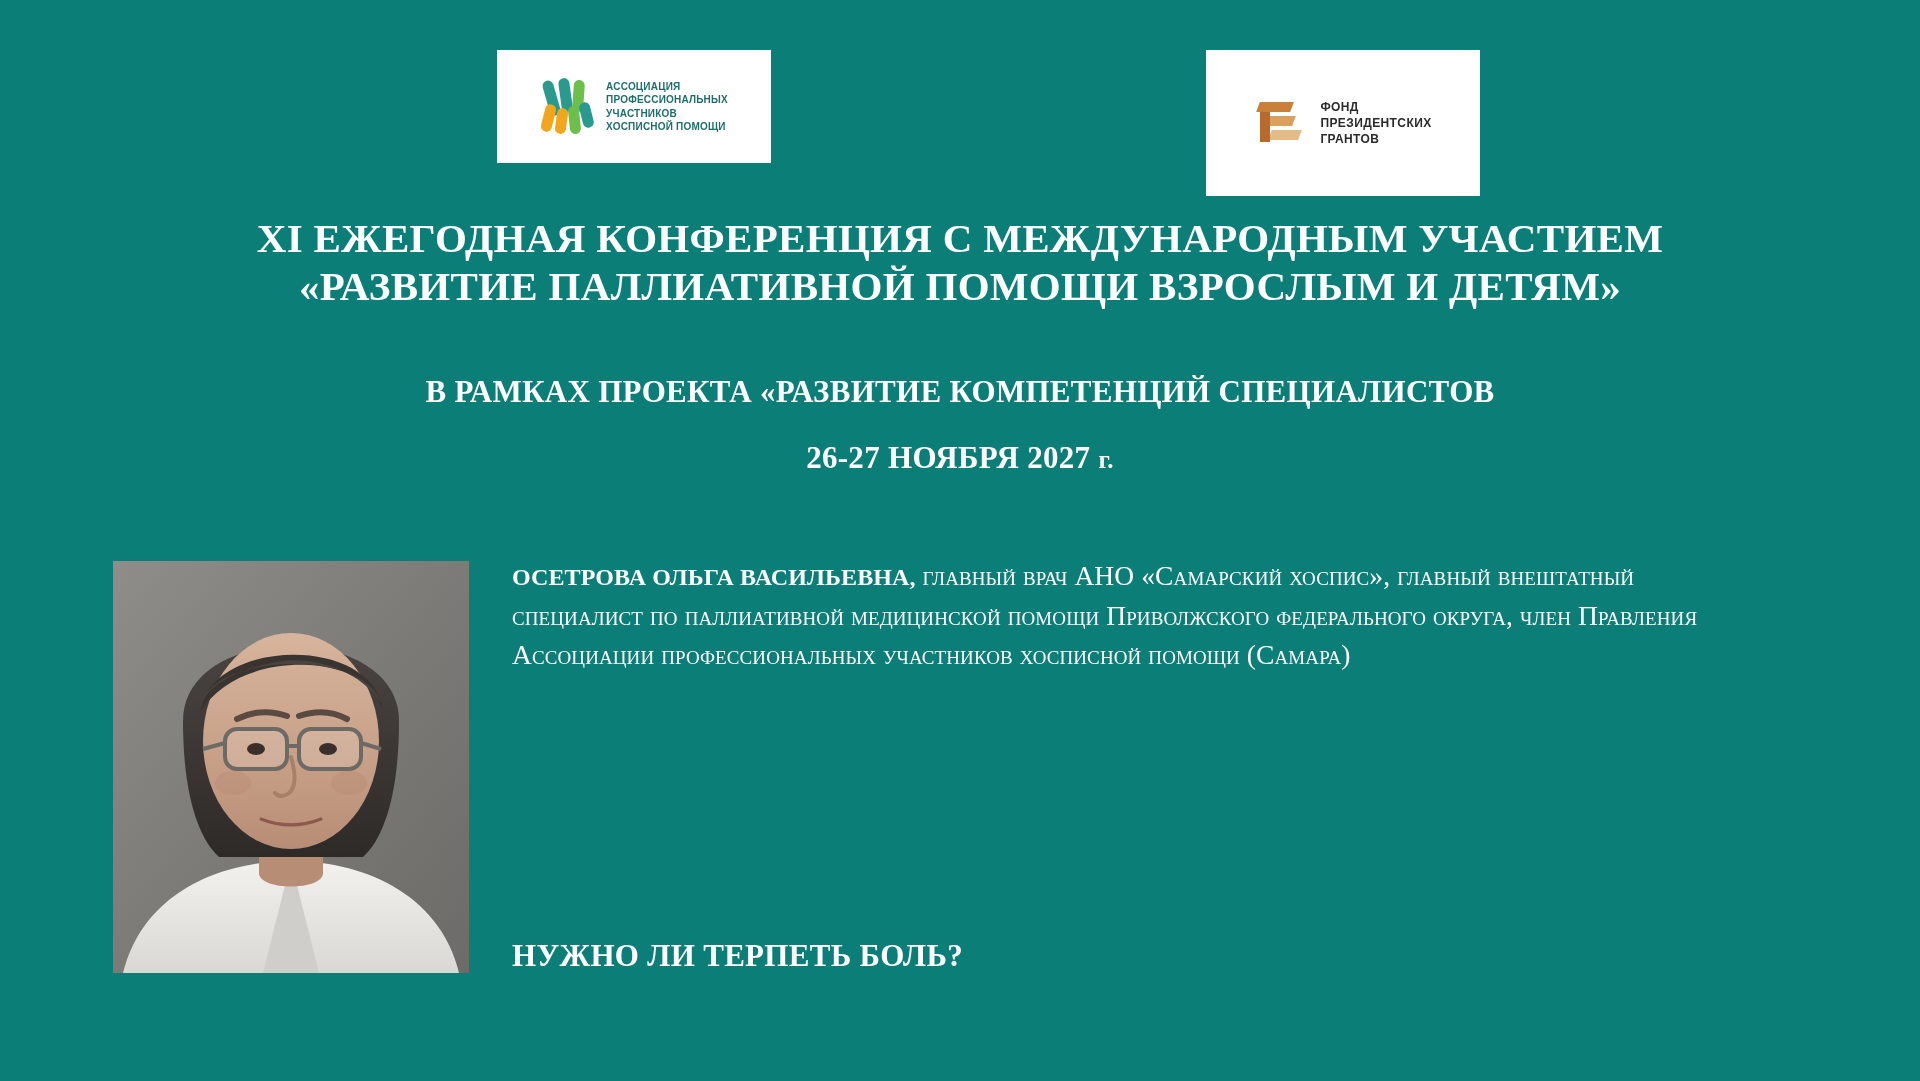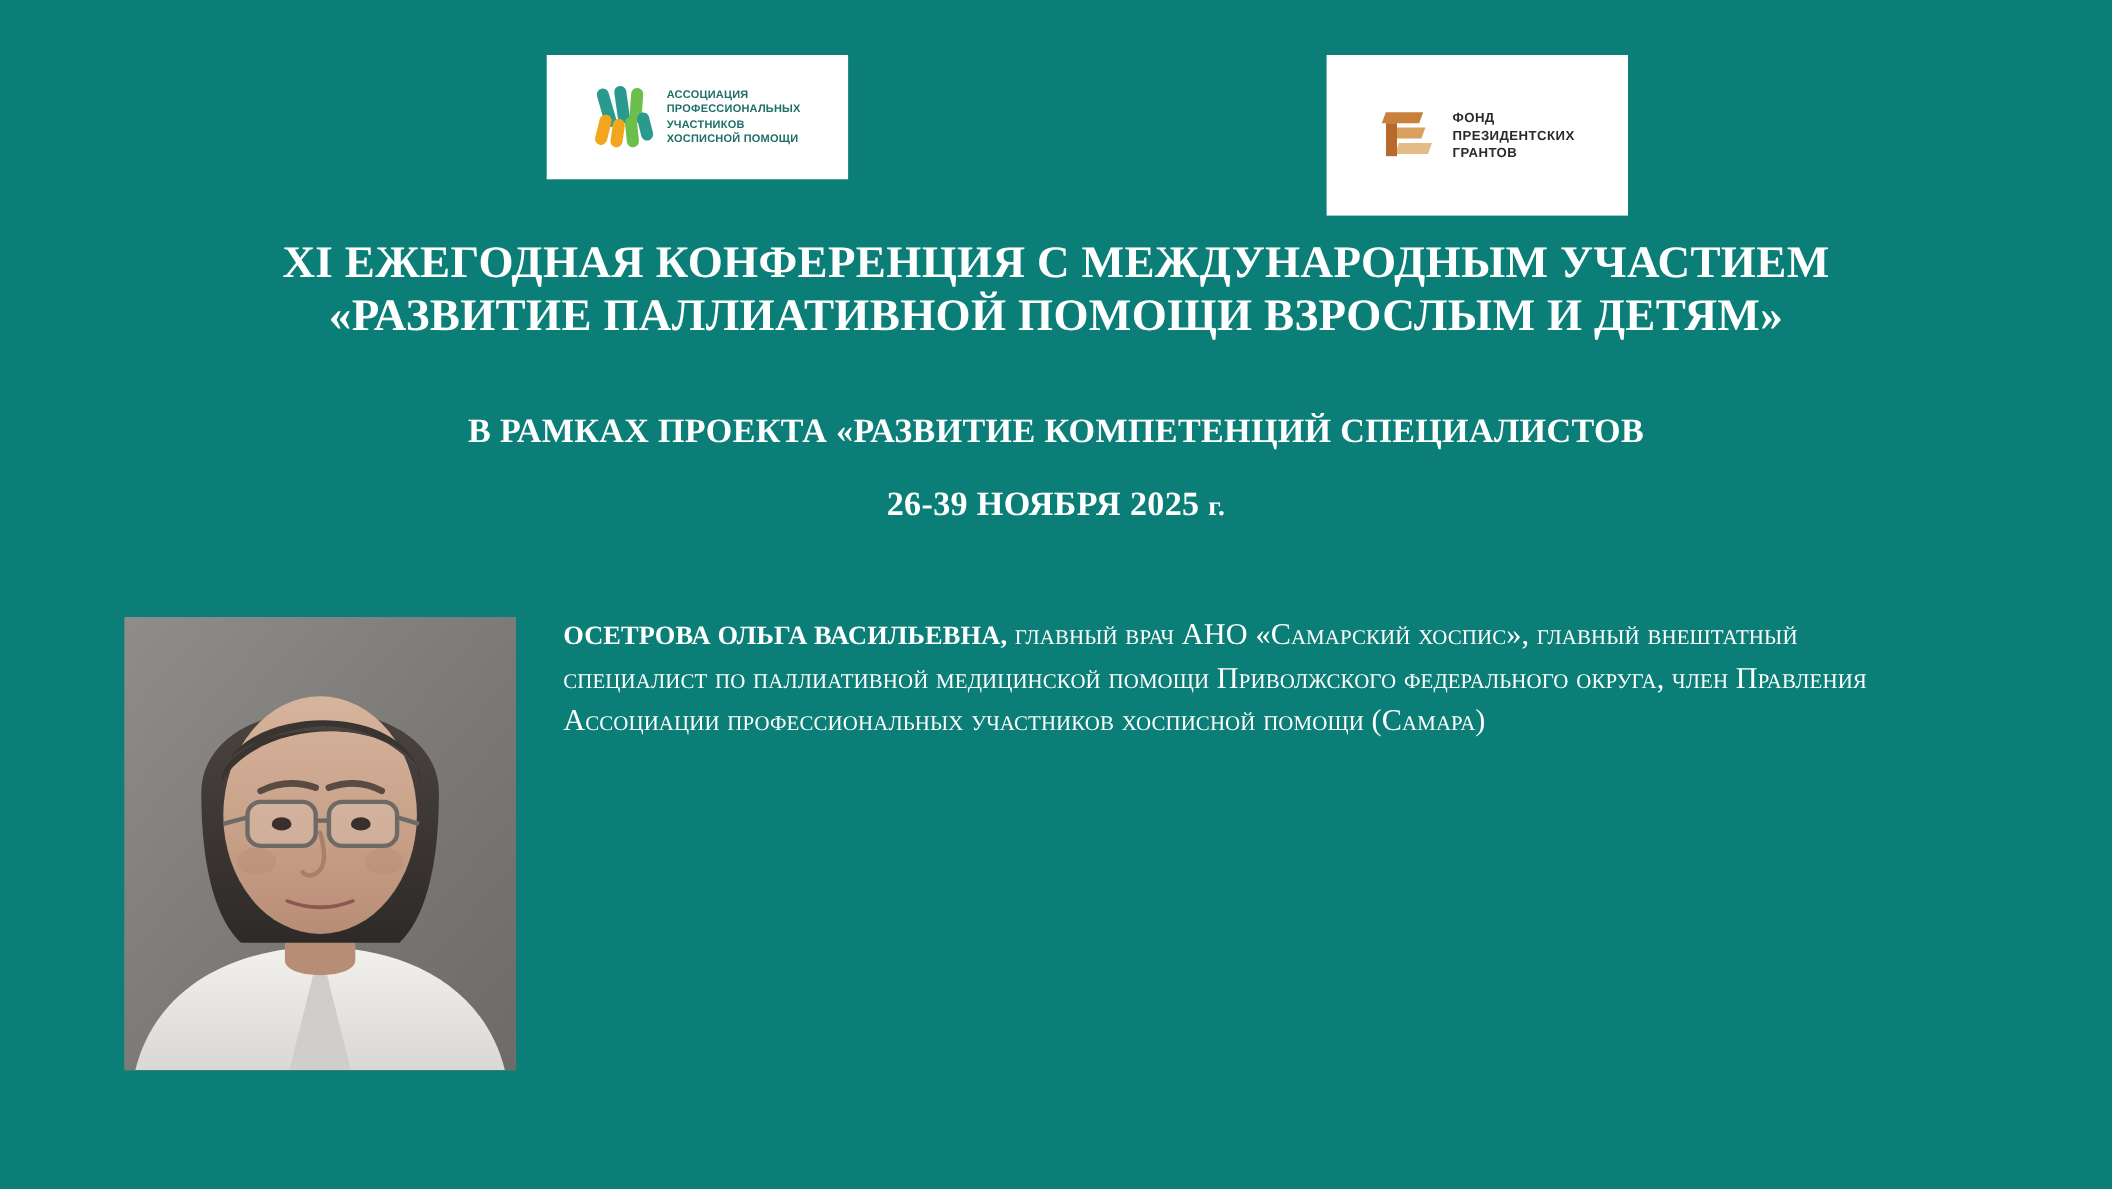--- a/index.html
+++ b/index.html
@@ -239,21 +239,21 @@
 
   <div class="title-block">
     <div class="title-main">
       <div>XI ЕЖЕГОДНАЯ КОНФЕРЕНЦИЯ С МЕЖДУНАРОДНЫМ УЧАСТИЕМ</div>
       <div>«РАЗВИТИЕ ПАЛЛИАТИВНОЙ ПОМОЩИ ВЗРОСЛЫМ И ДЕТЯМ»</div>
     </div>
     <div class="title-sub">
       <div>В РАМКАХ ПРОЕКТА «РАЗВИТИЕ КОМПЕТЕНЦИЙ СПЕЦИАЛИСТОВ</div>
     </div>
     <div class="title-date">
-      <span>26-39 НОЯБРЯ 2025</span>
+      <span>26-27 НОЯБРЯ 2027</span>
       <span class="suffix">г.</span>
     </div>
   </div>
 
   <div class="portrait">
     <svg viewBox="0 0 356 412" preserveAspectRatio="xMidYMid slice" aria-hidden="true">
       <defs>
         <linearGradient id="bgGrad" x1="0" y1="0" x2="1" y2="1">
           <stop offset="0%" stop-color="#8e8d89"></stop>
           <stop offset="55%" stop-color="#7a7975"></stop>
@@ -306,14 +306,15 @@
 
       <ellipse cx="120" cy="222" rx="18" ry="12" fill="#b98e77" fill-opacity="0.5"></ellipse>
       <ellipse cx="236" cy="222" rx="18" ry="12" fill="#b98e77" fill-opacity="0.5"></ellipse>
     </svg>
   </div>
 
   <div class="speaker-bio">
     <span class="name">ОСЕТРОВА ОЛЬГА ВАСИЛЬЕВНА,</span><span class="smallcaps"> главный врач АНО «Самарский хоспис», главный внештатный специалист по паллиативной медицинской помощи Приволжского федерального округа, член Правления Ассоциации профессиональных участников хосписной помощи (Самара)</span>
   </div>
 
+  <div class="talk-title">НУЖНО ЛИ ТЕРПЕТЬ БОЛЬ?</div>
 
 </div>
 
 </body></html>

